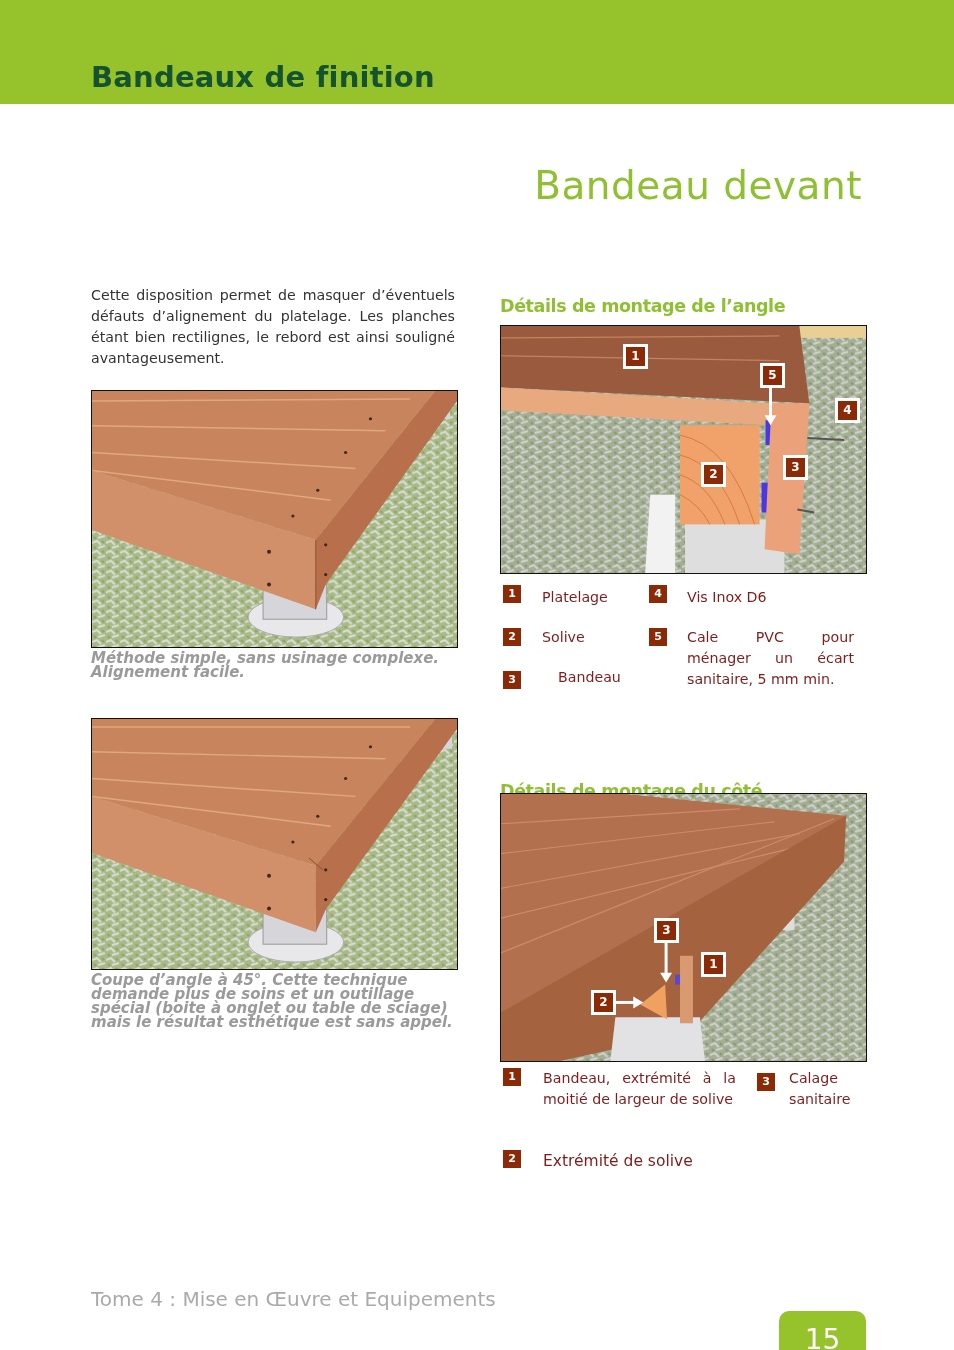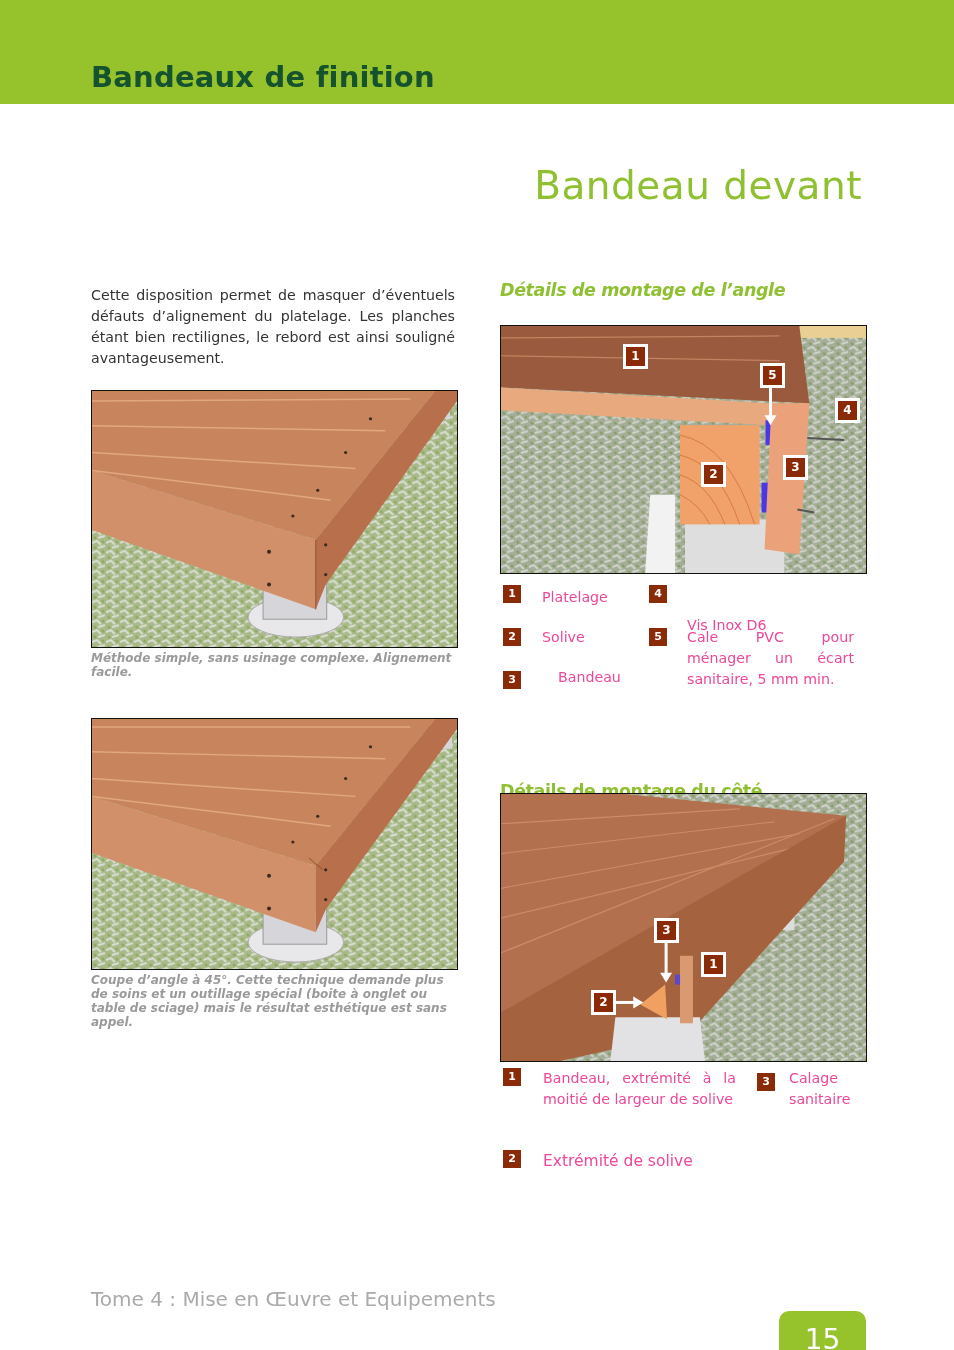--- a/index.html
+++ b/index.html
@@ -9,26 +9,26 @@
   .header-band { position:absolute; left:0; top:0; width:954px; height:104px; background:#96c22c; }
   .header-title { position:absolute; left:91px; top:60px; font-family:"DejaVu Sans", sans-serif; font-weight:bold; font-size:29px; color:#14532d; letter-spacing:0.2px; }
 
   .page-title { position:absolute; right:92px; top:163px; font-family:"DejaVu Sans", sans-serif; font-size:39px; color:#8fc031; letter-spacing:0.5px; }
 
   .intro { position:absolute; left:91px; top:285px; width:364px; font-size:14.2px; line-height:21px; color:#333; text-align:justify; }
 
   .figure { position:absolute; border:1px solid #111; overflow:hidden; }
   .figure svg { display:block; width:100%; height:100%; }
 
-  .caption { position:absolute; left:91px; width:366px; font-size:12px; line-height:14px; font-weight:bold; font-style:italic; color:#9a9a9a; }
+  .caption { position:absolute; left:91px; width:366px; font-size:15px; line-height:14px; font-weight:bold; font-style:italic; color:#9a9a9a; }
 
   .section-title { position:absolute; left:500px; font-family:"DejaVu Sans", sans-serif; font-weight:bold; font-size:17.5px; color:#8fc031; letter-spacing:-0.4px; }
 
   .badge { position:absolute; width:18px; height:18px; background:#8b2a06; color:#fff; font-weight:bold; font-size:11px; line-height:18px; text-align:center; }
-  .legend-text { position:absolute; font-size:14.2px; line-height:21px; color:#ec4899; }
+  .legend-text { position:absolute; font-size:14.2px; line-height:21px; color:#7f1d1d; }
   .legend-text.just { text-align:justify; }
 
   .img-badge { position:absolute; width:25px; height:25px; background:#8b2a06; border:3px solid #fff; color:#fff; font-weight:bold; font-size:12px; line-height:19px; text-align:center; }
 
   .footer-text { position:absolute; left:91px; top:1287px; font-size:20px; color:#aaaaaa; }
   .page-num { position:absolute; left:779px; top:1283px; width:87px; height:67px; background:#96c22c; border-radius:10px 10px 0 0; color:#fff; font-size:28px; text-align:center; line-height:58px;margin-top:28px; }
 </style>
 </head>
 <body>
 
@@ -103,21 +103,21 @@
         <circle cx="235" cy="182" r="1.6"></circle>
       <circle cx="202" cy="124" r="1.6"></circle>
         <circle cx="227" cy="98" r="1.6"></circle>
       <circle cx="255" cy="60" r="1.6"></circle>
         <circle cx="280" cy="28" r="1.6"></circle>
     </g>
   </svg>
 </div>
 <div class="caption" style="top:973px;">Coupe d’angle à 45°. Cette technique demande plus de soins et un outillage spécial (boite à onglet ou table de sciage) mais le résultat esthétique est sans appel.</div>
 
-<div class="section-title" style="top:280px;font-style:italic;">Détails de montage de l’angle</div>
+<div class="section-title" style="top:296px;">Détails de montage de l’angle</div>
 
 <div class="figure" style="left:500px; top:325px; width:367px; height:249px;">
   <svg viewBox="0 0 367 249" preserveAspectRatio="none">
     <defs>
       <pattern id="grass2" width="14" height="10" patternUnits="userSpaceOnUse">
         <rect width="14" height="10" fill="#a4ad98"></rect>
         <path d="M0 3 L5 1 L9 5 M6 8 L13 6" stroke="#cfd3c9" stroke-width="2" fill="none"></path>
         <path d="M2 7 L4 9 M10 1 L12 3" stroke="#849c5c" stroke-width="2"></path>
       </pattern>
     </defs>
@@ -161,21 +161,21 @@
   <div class="img-badge" style="left:282px; top:129px;">3</div>
 </div>
 
 <div class="badge" style="left:503px; top:585px;">1</div>
 <div class="legend-text" style="left:542px; top:587px;">Platelage</div>
 <div class="badge" style="left:503px; top:628px;">2</div>
 <div class="legend-text" style="left:542px; top:627px;">Solive</div>
 <div class="badge" style="left:503px; top:671px;">3</div>
 <div class="legend-text" style="left:558px; top:667px;">Bandeau</div>
 <div class="badge" style="left:649px; top:585px;">4</div>
-<div class="legend-text" style="left:687px; top:587px;margin-top:28px;">Vis Inox D6</div>
+<div class="legend-text" style="left:687px; top:587px;">Vis Inox D6</div>
 <div class="badge" style="left:649px; top:628px;">5</div>
 <div class="legend-text just" style="left:687px; top:627px; width:167px;">Cale PVC pour ménager un écart sanitaire, 5 mm min.</div>
 
 <div class="section-title" style="top:757px;margin-top:24px;">Détails de montage du côté</div>
 
 <div class="figure" style="left:500px; top:793px; width:367px; height:269px;">
   <svg viewBox="0 0 367 269" preserveAspectRatio="none">
     <rect width="367" height="269" fill="url(#grass2)"></rect>
 
     <rect x="322" y="60" width="16" height="18" fill="#ddd"></rect>

